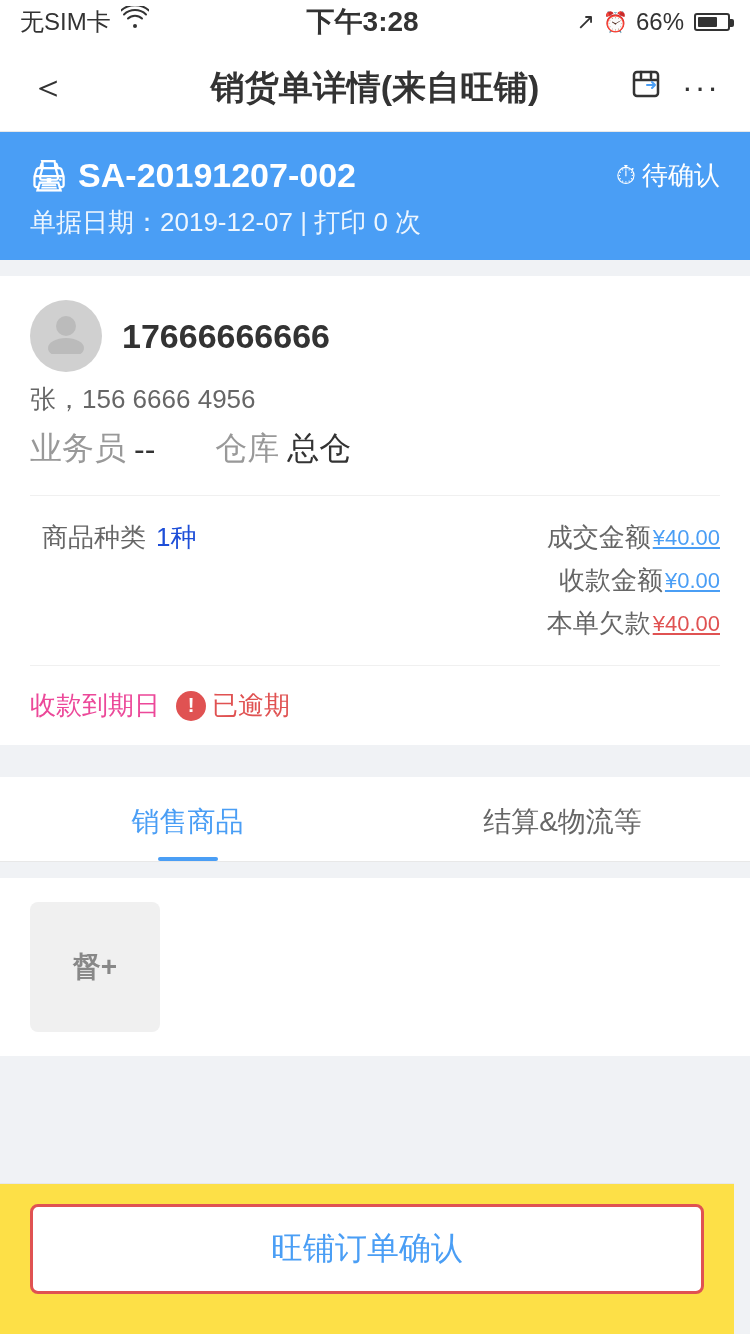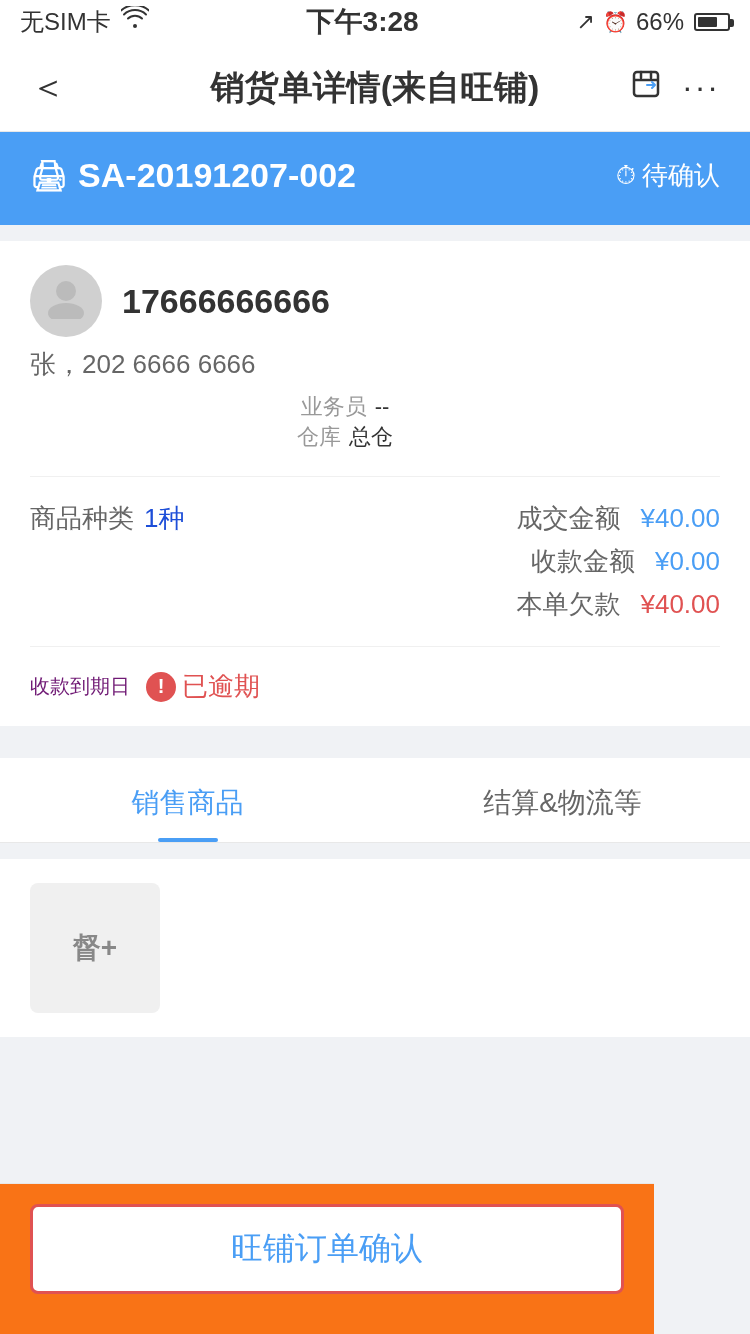--- a/index.html
+++ b/index.html
@@ -136,24 +136,23 @@
       color: #333;
     }
     .customer-info {
       font-size: 26px;
       color: #666;
       margin-bottom: 6px;
     }
     .customer-meta {
       display: flex;
       align-items: center;
-      font-size: 22px;
+      font-size: 32px;
       color: #666;
       margin-top: 10px;
-      flex-direction: column;
     }
     .customer-meta-item {
       display: flex;
       align-items: center;
       gap: 8px;
       margin-right: 60px;
     }
     .customer-meta-label { color: #999; }
     .customer-meta-value { color: #333; }
     .divider {
@@ -161,55 +160,56 @@
       background: #f0f0f0;
       margin: 0 30px;
     }
 
     
     .summary-section {
       background: #fff;
       padding: 24px 30px;
       display: flex;
       align-items: flex-start;
+      margin-left: 12px;
     }
     .summary-left {
       flex: 1;
       display: flex;
       align-items: center;
       gap: 10px;
     }
     .summary-label { font-size: 26px; color: #666; }
     .summary-value { font-size: 26px; color: #1d4ed8; }
     .summary-right {
       display: flex;
       flex-direction: column;
       align-items: flex-end;
       gap: 8px;
     }
     .summary-row {
       display: flex;
       align-items: center;
-      gap: 20px;
+      gap: 2px;
     }
     .summary-row-label { font-size: 26px; color: #666; }
-    .summary-row-value { font-size: 26px; }
+    .summary-row-value { font-size: 22px; text-decoration: underline; }
     .value-blue { color: #4a9ef5; }
     .value-red { color: #e05252; }
 
     
     .due-section {
       background: #fff;
       padding: 22px 30px;
       display: flex;
       align-items: center;
       gap: 12px;
       margin-top: 0;
     }
-    .due-label { font-size: 20px; color: #701a75; }
+    .due-label { font-size: 26px; color: #ec4899; }
     .due-date { font-size: 26px; color: #333; }
     .overdue-badge {
       display: flex;
       align-items: center;
       gap: 6px;
       font-size: 26px;
       color: #e05252;
       margin-left: 4px;
     }
     .overdue-icon {
@@ -302,22 +302,22 @@
       background: #f0f2f5;
       flex: 1;
       min-height: 300px;
     }
 
     
     .confirm-btn-wrap {
       position: fixed;
       bottom: 0;
       left: 0;
-      width: 654px;
-      background: #f97316;
+      width: 734px;
+      background: #fde047;
       padding: 20px 30px 40px;
       border-top: 1px solid #e8e8e8;
     }
     .confirm-btn {
       width: 100%;
       height: 90px;
       border: 3px solid #e05252;
       border-radius: 8px;
       background: #fff;
       color: #4a9ef5;
@@ -382,36 +382,37 @@
   <div class="order-banner-top">
     <div class="order-id">
       <span style="font-size:30px;">🖨</span>
       <span>SA-20191207-002</span>
     </div>
     <div class="order-status">
       <span>⏱</span>
       <span>待确认</span>
     </div>
   </div>
+  <div class="order-date">单据日期：2019-12-07 | 打印 0 次</div>
 </div>
 
 <div class="card">
   <div class="customer-section">
     <div class="customer-row">
       <div class="avatar">
         <span class="avatar-icon">
           <svg width="44" height="44" viewBox="0 0 44 44" fill="none">
             <circle cx="22" cy="16" r="10" fill="#bbb"></circle>
             <ellipse cx="22" cy="38" rx="18" ry="10" fill="#bbb"></ellipse>
           </svg>
         </span>
       </div>
       <div class="customer-phone">17666666666</div>
     </div>
-    <div class="customer-info">张，202 6666 6666</div>
+    <div class="customer-info">张，156 6666 4956</div>
     <div class="customer-meta">
       <div class="customer-meta-item">
         <span class="customer-meta-label">业务员</span>
         <span class="customer-meta-value">--</span>
       </div>
       <div class="customer-meta-item">
         <span class="customer-meta-label">仓库</span>
         <span class="customer-meta-value">总仓</span>
       </div>
     </div>

